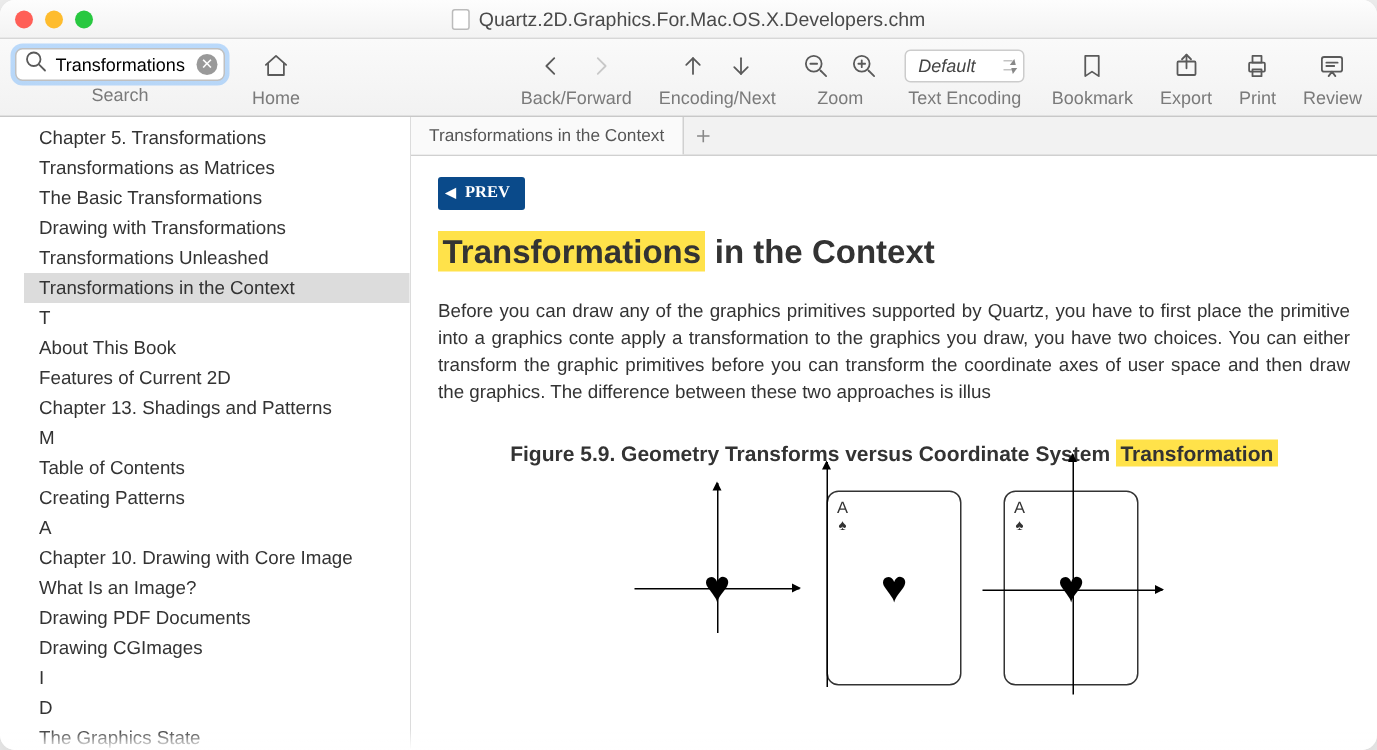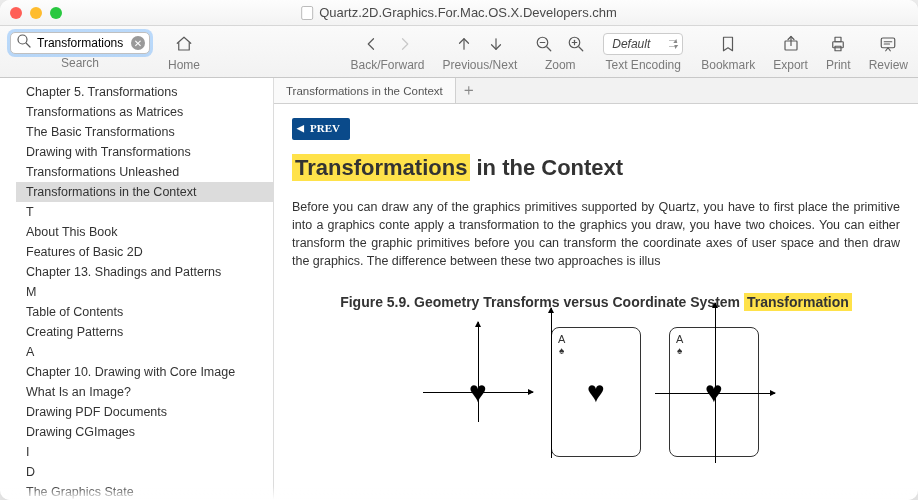--- a/index.html
+++ b/index.html
@@ -128,21 +128,21 @@
               <path d="M6 11l6-6 6 6"></path>
             </svg>
           </span>
         <span class="iconbtn">
             <svg class="ic" viewBox="0 0 24 24">
               <path d="M12 5v14"></path>
               <path d="M6 13l6 6 6-6"></path>
             </svg>
           </span>
       </div>
-      <div class="tool-label">Previous/Next</div>
+      <div class="tool-label">Encoding/Next</div>
     </div>
 
     <div class="tool-group">
       <div class="tool-icons">
         <span class="iconbtn">
             <svg class="ic" viewBox="0 0 24 24">
               <circle cx="10" cy="10" r="7"></circle>
               <line x1="16" y1="16" x2="21" y2="21"></line>
               <line x1="7" y1="10" x2="13" y2="10"></line>
             </svg>
@@ -224,21 +224,21 @@
   <div class="body">
     <div class="sidebar" id="sidebar">
         <div class="side-item">Chapter 5.  Transformations</div>
         <div class="side-item">Transformations as Matrices</div>
         <div class="side-item">The Basic Transformations</div>
         <div class="side-item">Drawing with Transformations</div>
         <div class="side-item">Transformations Unleashed</div>
         <div class="side-item selected">Transformations in the Context</div>
         <div class="side-item">T</div>
         <div class="side-item">About This Book</div>
-        <div class="side-item">Features of Basic 2D</div>
+        <div class="side-item">Features of Current 2D</div>
         <div class="side-item">Chapter 13.  Shadings and Patterns</div>
         <div class="side-item">M</div>
         <div class="side-item">Table of Contents</div>
         <div class="side-item">Creating Patterns</div>
         <div class="side-item">A</div>
         <div class="side-item">Chapter 10.  Drawing with Core Image</div>
         <div class="side-item">What Is an Image?</div>
         <div class="side-item">Drawing PDF Documents</div>
         <div class="side-item">Drawing CGImages</div>
         <div class="side-item">I</div>

